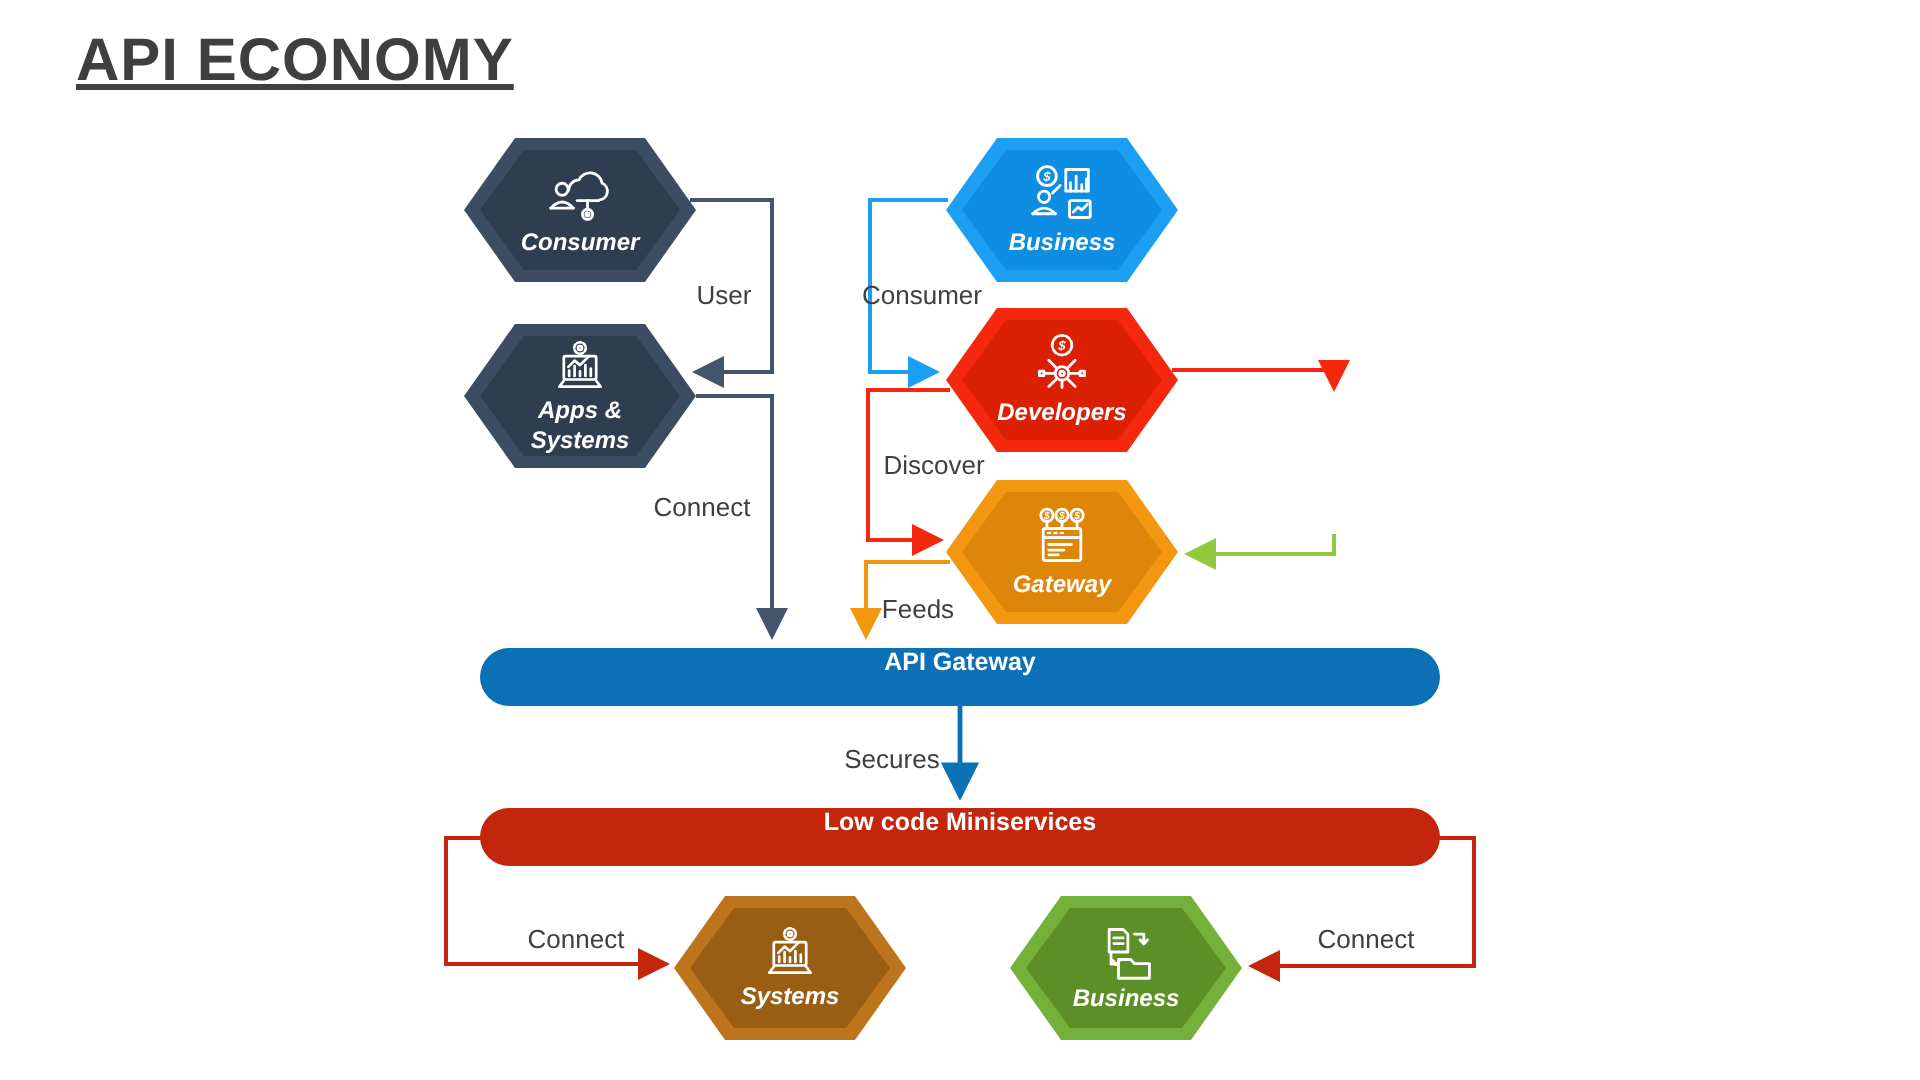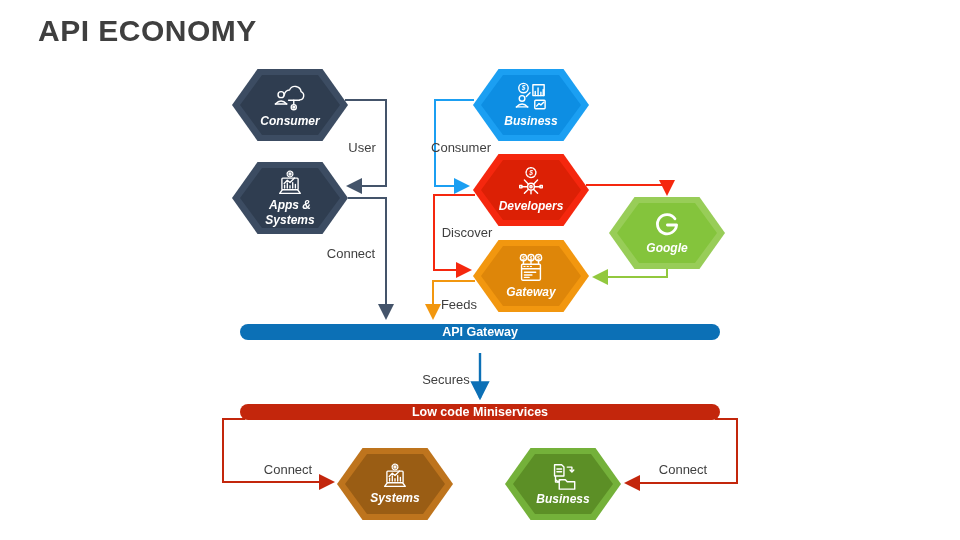--- a/index.html
+++ b/index.html
@@ -1,40 +1,40 @@
 <!DOCTYPE html>
 <html><head>
 <meta charset="utf-8">
 <style>
   html,body{margin:0;padding:0;background:#fff;}
   .canvas{position:relative;width:960px;height:540px;background:#ffffff;
           font-family:"Liberation Sans",sans-serif;overflow:hidden;}
   .title{position:absolute;left:38px;top:14px;font-size:30px;font-weight:bold;
-         color:#3F3F3F;letter-spacing:.5px;}
+         color:#3F3F3F;letter-spacing:.5px;text-decoration:underline;}
   .overlay{position:absolute;left:0;top:0;}
   
   .hex{position:absolute;width:116px;height:72px;}
   .hex .outer{position:absolute;inset:0;
      clip-path:polygon(0% 50%,22% 0%,78% 0%,100% 50%,78% 100%,22% 100%);}
   .hex .inner{position:absolute;left:8px;top:6px;right:8px;bottom:6px;
      clip-path:polygon(0% 50%,22% 0%,78% 0%,100% 50%,78% 100%,22% 100%);}
   .hex .content{position:absolute;inset:0;display:flex;flex-direction:column;
      align-items:center;justify-content:center;gap:1px;z-index:2;font-style:italic;}
   .hex-label{color:#fff;font-weight:bold;font-size:12px;line-height:1.18;text-align:center;}
   .hex svg{display:block;}
   
   .slate-o{background:#3C4C62}.slate-i{background:#2F3D50}
   .blue-o{background:#1B9FF2}.blue-i{background:#0D8EE3}
   .red-o{background:#F5270E}.red-i{background:#DC2005}
   .orange-o{background:#F2970F}.orange-i{background:#DE8609}
   .green-o{background:#98CD58}.green-i{background:#84C43C}
   .brown-o{background:#BE741D}.brown-i{background:#9A5D14}
   .dgreen-o{background:#74B13A}.dgreen-i{background:#5C8F26}
   
-  .pill{position:absolute;height:16px;border-radius:15px;display:flex;align-items:center;
+  .pill{position:absolute;height:29px;border-radius:15px;display:flex;align-items:flex-start;
         justify-content:center;color:#fff;font-weight:bold;font-size:12.5px;z-index:3;}
   #gateway{left:240px;top:324px;width:480px;background:#0C70B6;}
   #lowcode{left:240px;top:404px;width:480px;background:#C3260C;}
   
   .elabel{position:absolute;font-size:13px;color:#3F3F3F;width:64px;text-align:center;z-index:4;}
 </style>
 </head>
 <body>
 
 <div class="canvas">
@@ -151,30 +151,20 @@
         <circle cx="20" cy="22" r="3.6"></circle>
           <circle cx="20" cy="22" r="1.2"></circle>
         <path d="M16.4 22 H10.5 M23.6 22 H29.5 M20 25.6 V29.5 M16.8 18.8 L13 15 M23.2 18.8 L27 15 M16.8 25.2 L13 29 M23.2 25.2 L27 29"></path>
         <rect x="8" y="20.8" width="2.4" height="2.4"></rect>
           <rect x="29.6" y="20.8" width="2.4" height="2.4"></rect>
       </svg>
       <span class="hex-label">Developers</span>
     </div>
   </div>
 
-  <div class="hex" style="left:609px;top:197px">
-    <div class="outer green-o"></div>
-    <div class="inner green-i"></div>
-    <div class="content">
-      <svg width="34" height="30" viewBox="0 0 40 36" stroke="#fff" fill="none" stroke-width="3.4" stroke-linecap="round" stroke-linejoin="round">
-        <path d="M29.5 10.5 A11.5 11.5 0 1 0 31.5 18 L20.5 18"></path>
-      </svg>
-      <span class="hex-label">Google</span>
-    </div>
-  </div>
 
   <div class="hex" style="left:473px;top:240px">
     <div class="outer orange-o"></div>
     <div class="inner orange-i"></div>
     <div class="content">
       <svg width="40" height="32" viewBox="0 0 40 34" stroke="#fff" fill="none" stroke-width="1.5" stroke-linecap="round" stroke-linejoin="round">
         <circle cx="12" cy="6" r="3.3"></circle>
           <circle cx="20" cy="6" r="3.3"></circle>
           <circle cx="28" cy="6" r="3.3"></circle>
         <text x="12" y="8.2" font-size="5.5" fill="#fff" stroke="none" text-anchor="middle" font-weight="bold">$</text>

